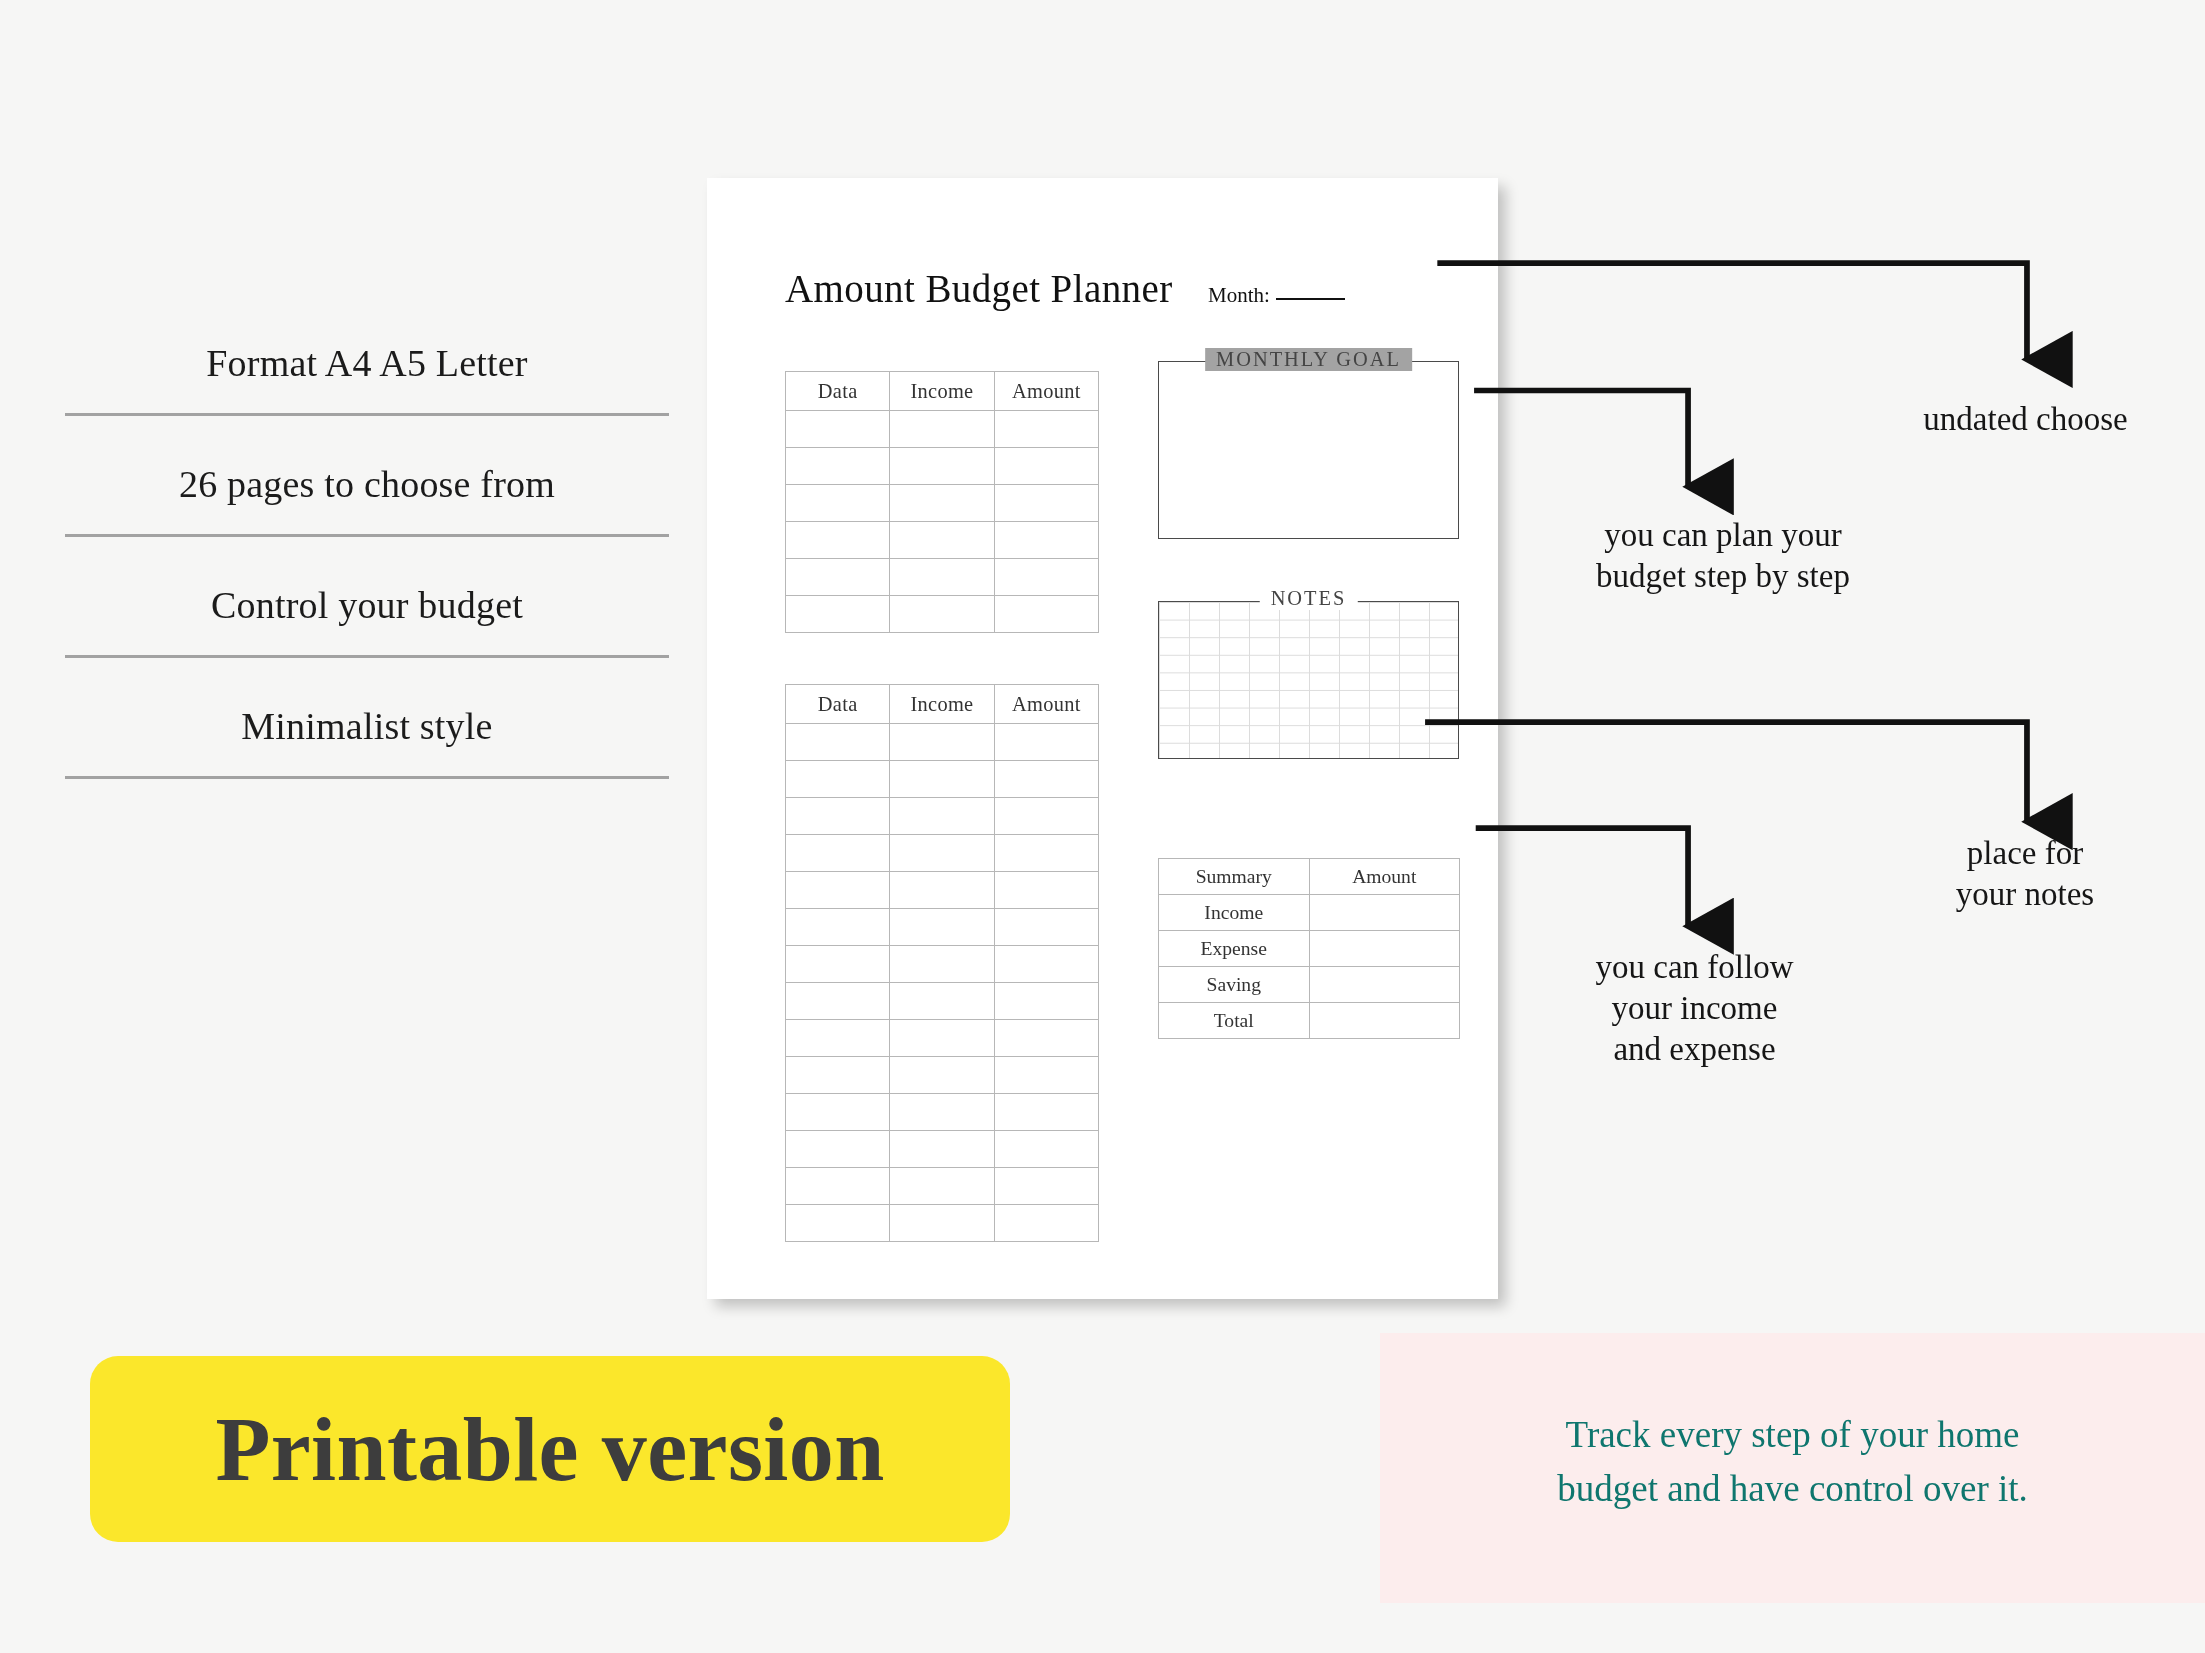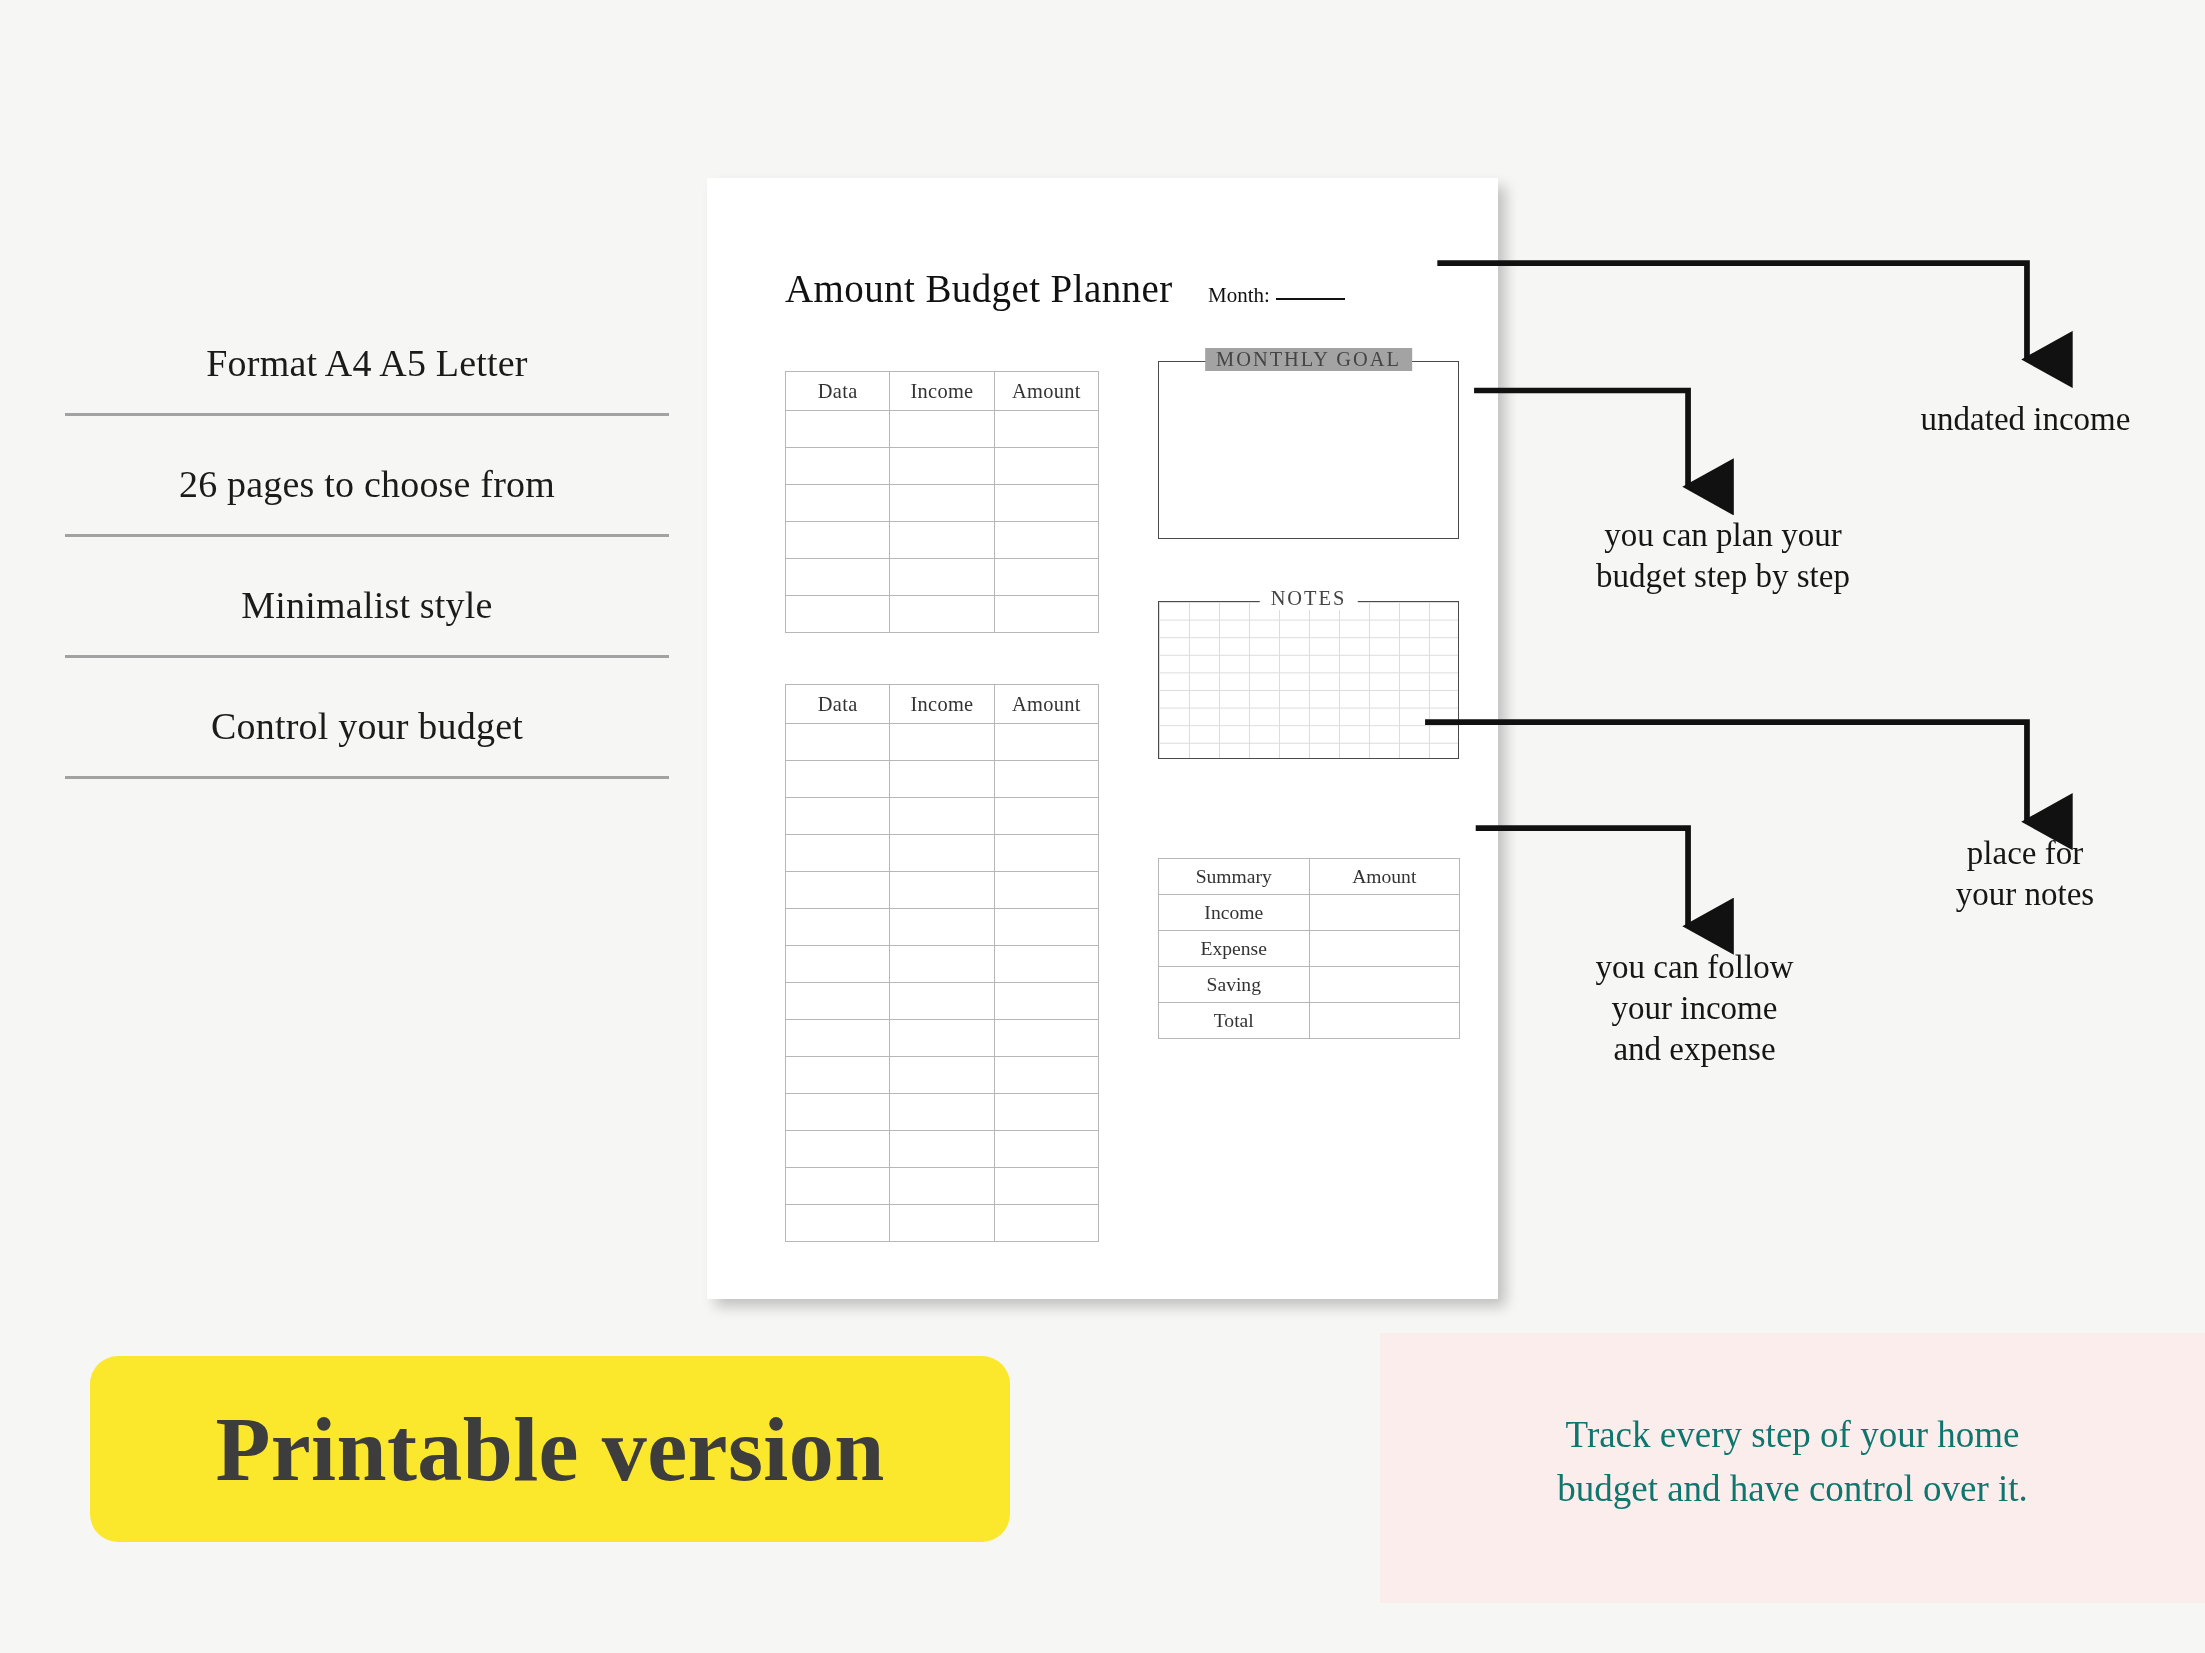--- a/index.html
+++ b/index.html
@@ -244,25 +244,25 @@
   <div id="features">
     <div class="feature-block">
       <div class="feature-text">Format A4 A5 Letter</div>
       <div class="feature-rule"></div>
     </div>
     <div class="feature-block">
       <div class="feature-text">26 pages to choose from</div>
       <div class="feature-rule"></div>
     </div>
     <div class="feature-block">
+      <div class="feature-text">Control your budget</div>
+      <div class="feature-rule"></div>
+    </div>
+    <div class="feature-block">
       <div class="feature-text">Minimalist style</div>
-      <div class="feature-rule"></div>
-    </div>
-    <div class="feature-block">
-      <div class="feature-text">Control your budget</div>
       <div class="feature-rule"></div>
     </div>
   </div>
 
   <div id="paper">
 
     <div id="paper-title">Amount Budget Planner</div>
 
     <div id="month-label">
       <span>Month:</span><span id="month-line"></span>
@@ -438,21 +438,21 @@
 
     <path d="M1760,322 L2482,322 L2482,440" fill="none" stroke="#111" stroke-width="7" marker-end="url(#ah)"></path>
 
     <path d="M1805,478 L2067,478 L2067,596" fill="none" stroke="#111" stroke-width="7" marker-end="url(#ah)"></path>
 
     <path d="M1745,884 L2482,884 L2482,1006" fill="none" stroke="#111" stroke-width="7" marker-end="url(#ah)"></path>
 
     <path d="M1807,1014 L2067,1014 L2067,1134" fill="none" stroke="#111" stroke-width="7" marker-end="url(#ah)"></path>
   </svg>
 
-  <div class="callout" style="left:1862px; top:399px; width:327px;">undated income</div>
+  <div class="callout" style="left:1862px; top:399px; width:327px;">undated choose</div>
 
   <div class="callout" style="left:1519px; top:515px; width:408px;">you can plan your
 budget step by step</div>
 
   <div class="callout" style="left:1870px; top:833px; width:310px;">place for
 your notes</div>
 
   <div class="callout" style="left:1515px; top:947px; width:359px;">you can follow
 your income
 and expense</div>

